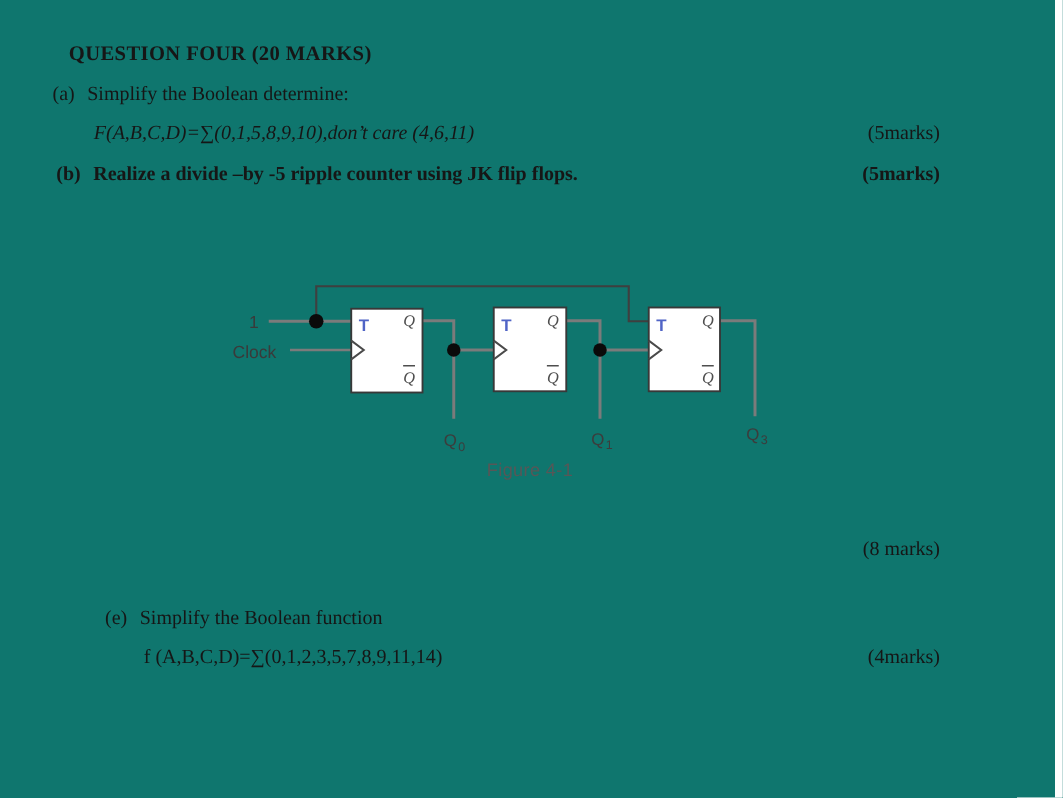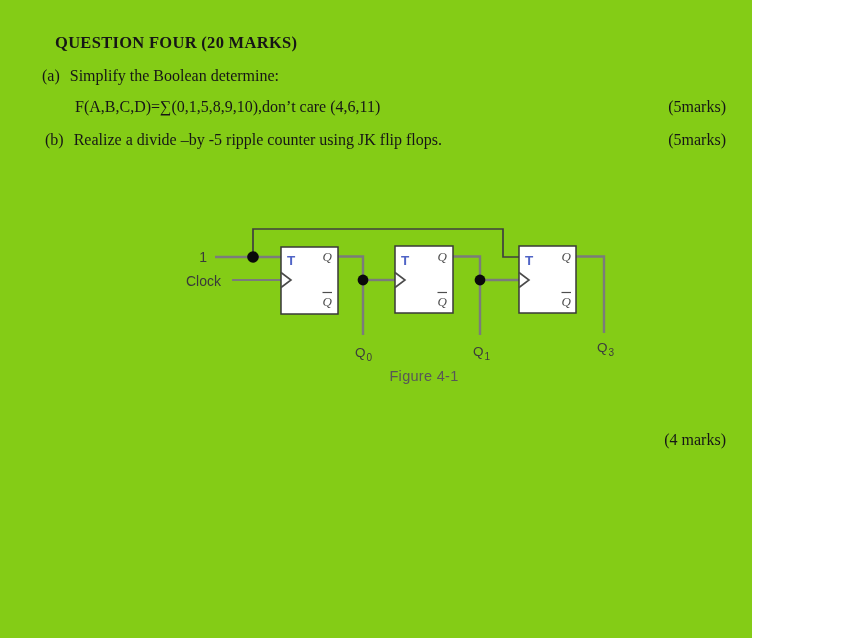--- a/index.html
+++ b/index.html
@@ -1,40 +1,40 @@
 <!DOCTYPE html>
 <html><head>
 <meta charset="utf-8">
 <style>
   html,body { margin:0; padding:0; background:#ffffff; }
   .page {
     position:relative;
-    width:752px; height:638px;
-    background:#84cc16;
+    width:844px; height:638px;
+    background:#0f766e;
     font-family:"Liberation Serif", serif;
     color:#161616;
     overflow:hidden;
   }
   .row {
     position:absolute;
     left:0; width:850px;
     font-size:16px;
     line-height:1.15;
     white-space:nowrap;
   }
   .title-text {
     font-weight:bold;
     font-size:16.5px;
     letter-spacing:0.3px;
   }
   .q-label { display:inline-block; margin-right:6px; }
   .indent { display:inline-block; }
   .marks {
     position:absolute;
-    right:124px;
+    right:98px;
     top:0;
   }
   .fig-svg {
     position:absolute;
     left:185px; top:215px;
     width:440px; height:172px;
   }
   .fig-svg text { user-select:none; }
   .wire   { stroke:#7b7b7b; stroke-width:2.4; fill:none; }
   .wire-thin { stroke:#7b7b7b; stroke-width:2.1; fill:none; }
@@ -58,25 +58,25 @@
   <div class="row" style="top:34px; left:55px;">
     <span class="title-text">QUESTION FOUR (20 MARKS)</span>
   </div>
 
   <div class="row" style="top:67px; left:42px;">
     <span class="q-label">(a)</span>
     <span>Simplify the Boolean determine:</span>
   </div>
 
   <div class="row" style="top:98px;">
-    <span class="indent" style="margin-left:75px;">F(A,B,C,D)=∑(0,1,5,8,9,10),don’t care (4,6,11)</span>
+    <span class="indent" style="margin-left:75px;font-style:italic;">F(A,B,C,D)=∑(0,1,5,8,9,10),don’t care (4,6,11)</span>
     <span class="marks">(5marks)</span>
   </div>
 
-  <div class="row" style="top:131px;">
+  <div class="row" style="top:131px;font-weight:bold;">
     <span class="q-label" style="margin-left:45px;">(b)</span>
     <span>Realize a divide –by -5 ripple counter using JK flip flops.</span>
     <span class="marks">(5marks)</span>
   </div>
 
 
   <svg class="fig-svg" viewBox="0 0 440 172">
 
     <path class="wire" d="M30 42 H96"></path>
     <path class="wire-thin" d="M47 65 H96"></path>
@@ -122,19 +122,27 @@
     <text class="out-sub" x="181.5" y="145.5">0</text>
     <text class="out-lbl" x="288" y="141">Q</text>
     <text class="out-sub" x="299.5" y="144.5">1</text>
     <text class="out-lbl" x="412" y="137">Q</text>
     <text class="out-sub" x="423.5" y="140.5">3</text>
 
     <text class="caption" x="239" y="166" text-anchor="middle">Figure 4-1</text>
   </svg>
 
   <div class="row" style="top:431px;">
-    <span class="marks">(4 marks)</span>
+    <span class="marks">(8 marks)</span>
   </div>
 
 
+  <div class="row" style="top:486px;">
+    <span class="q-label" style="margin-left:84px;">(e)</span>
+    <span>Simplify the Boolean function</span>
+  </div>
 
+  <div class="row" style="top:517px;">
+    <span class="indent" style="margin-left:115px;">f (A,B,C,D)=∑(0,1,2,3,5,7,8,9,11,14)</span>
+    <span class="marks">(4marks)</span>
+  </div>
 
 </div>
 
 </body></html>

